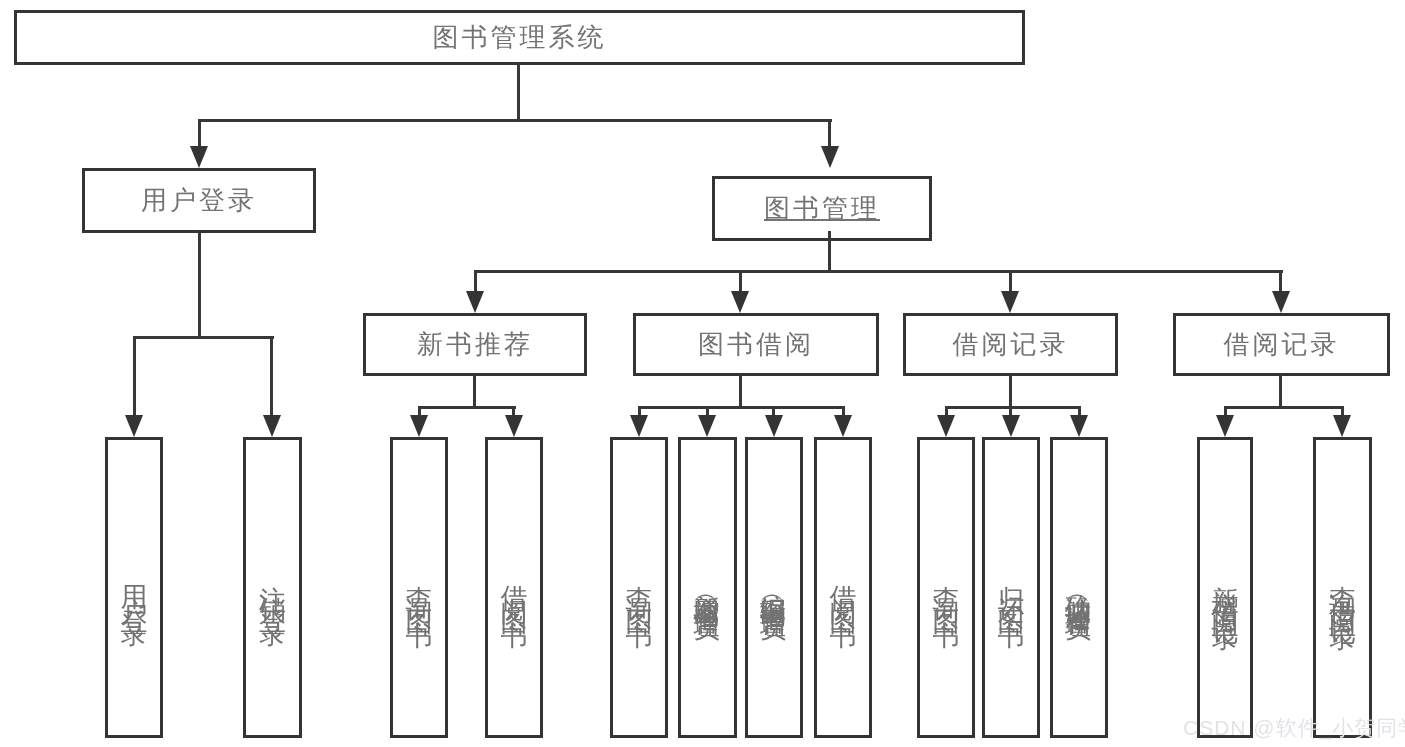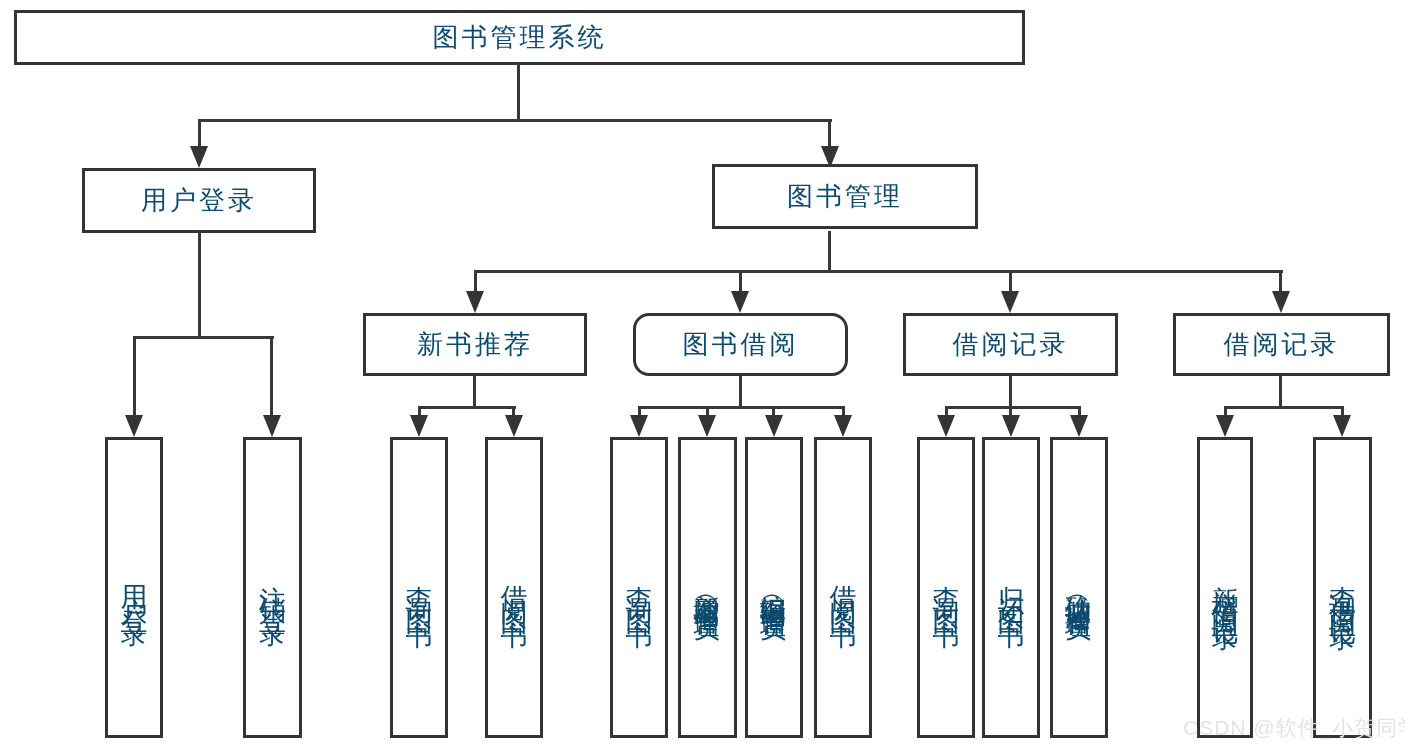--- a/index.html
+++ b/index.html
@@ -15,21 +15,21 @@
     background: #ffffff;
   }
   .box {
     position: absolute;
     box-sizing: border-box;
     border: 3px solid #343434;
     background: #ffffff;
     display: flex;
     align-items: center;
     justify-content: center;
-    color: #0c4a6e;
+    color: #737373;
   }
   .hbox {
     font-size: 26px;
     letter-spacing: 3px;
     white-space: nowrap;
   }
   .vbox { font-size: 27px; }
   .vbox span {
     writing-mode: vertical-rl;
     text-orientation: mixed;
@@ -73,21 +73,21 @@
   <div class="vline" style="left:517px; top:63px; height:58px;"></div>
   <div class="hline" style="left:198px; top:119px; width:634px;"></div>
   <div class="vline" style="left:198px; top:119px; height:30px;"></div>
   <div class="arrow" style="left:190px; top:146px;"></div>
   <div class="vline" style="left:828px; top:119px; height:30px;"></div>
   <div class="arrow" style="left:821px; top:146px;"></div>
 
   <div class="box hbox" style="left:82px; top:168px; width:234px; height:65px;">
     <span>用户登录</span>
   </div>
-  <div class="box hbox" style="left:712px; top:164px; width:266px; height:65px;">
+  <div class="box hbox" style="left:712px; top:176px; width:220px; height:65px;text-decoration:underline;">
     <span>图书管理</span>
   </div>
 
   <div class="vline" style="left:198px; top:231px; height:107px;"></div>
   <div class="hline" style="left:133px; top:336px; width:141px;"></div>
   <div class="vline" style="left:133px; top:336px; height:82px;"></div>
   <div class="arrow" style="left:125px; top:415px;"></div>
   <div class="vline" style="left:270px; top:336px; height:82px;"></div>
   <div class="arrow" style="left:263px; top:415px;"></div>
 
@@ -98,21 +98,21 @@
   <div class="vline" style="left:739px; top:270px; height:25px;"></div>
   <div class="arrow" style="left:731px; top:291px;"></div>
   <div class="vline" style="left:1009px; top:270px; height:25px;"></div>
   <div class="arrow" style="left:1001px; top:291px;"></div>
   <div class="vline" style="left:1279px; top:270px; height:25px;"></div>
   <div class="arrow" style="left:1272px; top:291px;"></div>
 
   <div class="box hbox" style="left:363px; top:313px; width:224px; height:63px;text-align:right;">
     <span>新书推荐</span>
   </div>
-  <div class="box hbox" style="left:633px; top:313px; width:215px; height:63px;border-radius:16px;">
+  <div class="box hbox" style="left:633px; top:313px; width:246px; height:63px;">
     <span>图书借阅</span>
   </div>
   <div class="box hbox" style="left:903px; top:313px; width:215px; height:63px;">
     <span>借阅记录</span>
   </div>
   <div class="box hbox" style="left:1173px; top:313px; width:217px; height:63px;">
     <span>借阅记录</span>
   </div>
 
   <div class="vline" style="left:473px; top:373px; height:35px;"></div>

